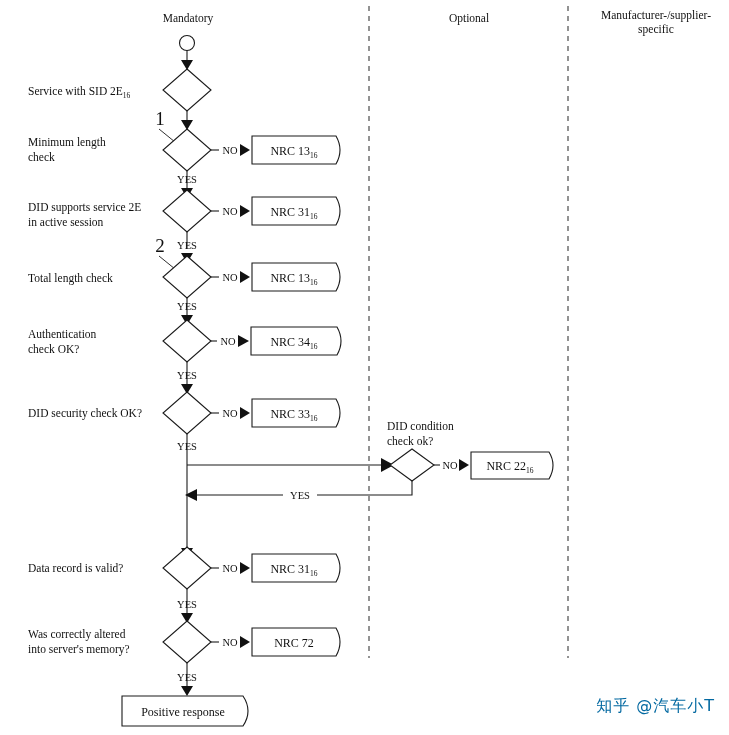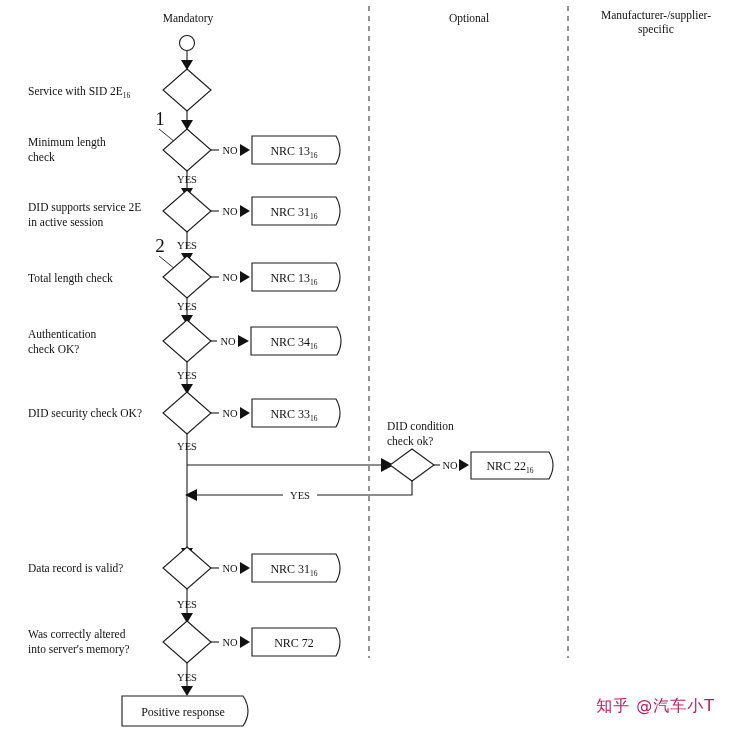--- a/index.html
+++ b/index.html
@@ -85,21 +85,21 @@
   .arrowhead {
     fill: #111111;
     stroke: none;
   }
   .watermark {
     position: absolute;
     right: 14px;
     bottom: 18px;
     font-family: "DejaVu Sans", sans-serif;
     font-size: 16px;
-    color: #be185d;
+    color: #0369a1;
     letter-spacing: 1px;
     white-space: nowrap;
     user-select: none;
   }
 </style>
 </head>
 <body>
 
 <div id="flow-root">
 <svg width="729" height="735" viewBox="0 0 729 735" xmlns="http://www.w3.org/2000/svg">

